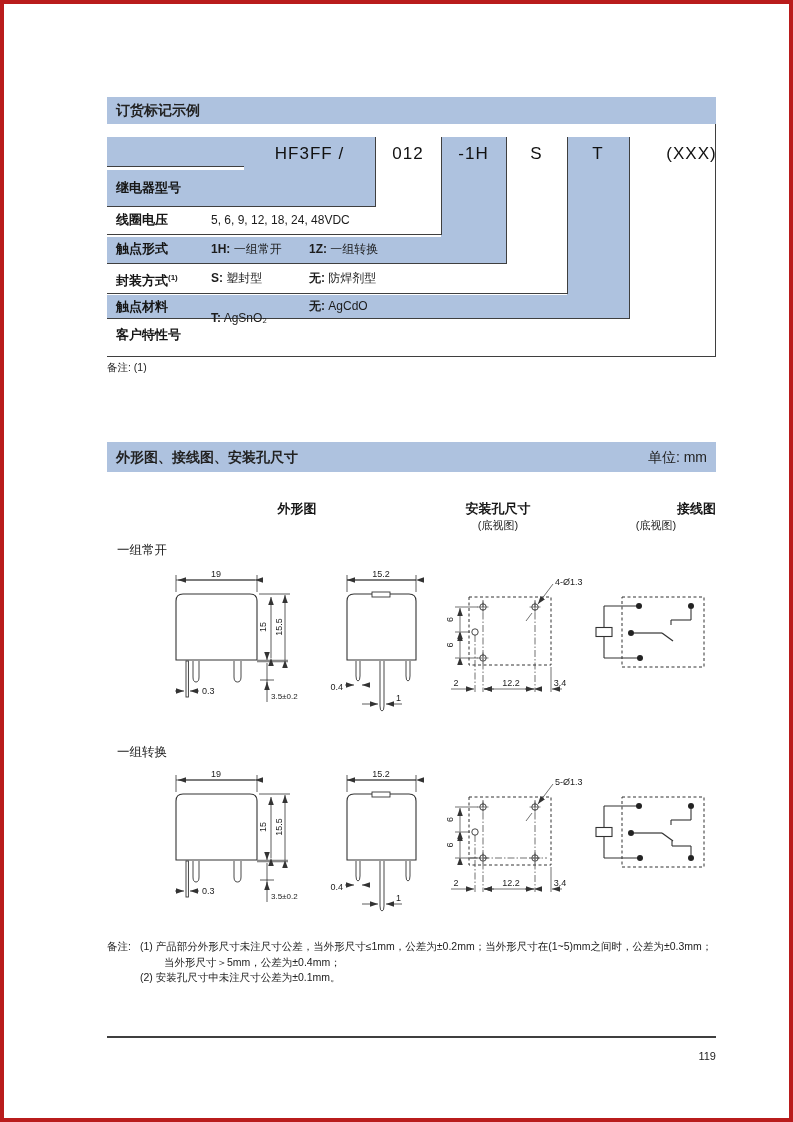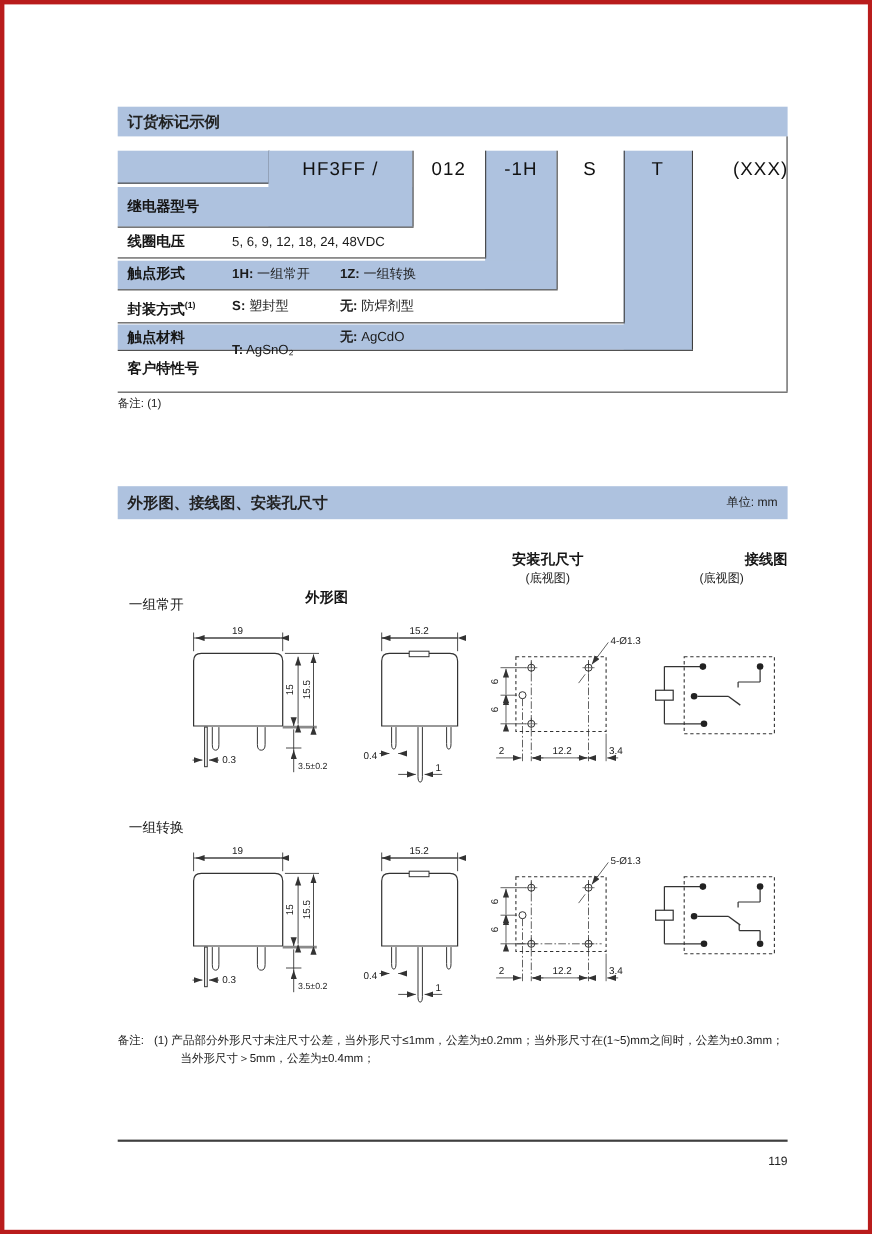--- a/index.html
+++ b/index.html
@@ -12,21 +12,21 @@
   .hline{background:#3f3f3f;height:1.4px;}
   .vline{background:#3f3f3f;width:1.4px;}
   .codetxt{font-size:17px;color:#111;text-align:center;letter-spacing:1px;}
   .rowlabel{font-weight:bold;font-size:13px;color:#161616;padding-left:9px;}
   .val{font-size:12px;color:#1c1c1c;}
   .vb{font-weight:bold;}
   .note{font-size:10.5px;line-height:15.5px;color:#222;}
   .colhead{font-weight:bold;font-size:13px;text-align:center;color:#161616;}
   .colsub{font-size:11px;text-align:center;color:#222;}
   .secrow{font-size:12.5px;color:#161616;}
-  .unit{font-size:11px;font-weight:normal;}
+  .unit{font-size:14px;font-weight:normal;}
   svg text{font-family:"Liberation Sans","DejaVu Sans",sans-serif;fill:#222;}
   .pagenum{font-size:11px;color:#222;text-align:right;}
 </style>
 </head>
 <body>
 
 <div id="page">
 
   <div class="abs bar" style="left:103px;top:93px;width:609px;height:27px;line-height:27px;">
     <div class="t">订货标记示例</div>
@@ -79,21 +79,21 @@
 
   <div class="abs rowlabel" style="left:103px;top:316px;line-height:30px;">客户特性号</div>
 
   <div class="abs note" style="left:103px;top:356px;width:58px;"><span>备注:</span> <span>(1)</span></div>
 
   <div class="abs bar" style="left:103px;top:438px;width:609px;height:30px;line-height:30px;">
     <div class="t" style="float:left;">外形图、接线图、安装孔尺寸</div>
     <div class="unit" style="float:right;padding-right:9px;">单位: mm</div>
   </div>
 
-  <div class="abs colhead" style="left:233px;top:496px;width:120px;margin-top:34px;">外形图</div>
+  <div class="abs colhead" style="left:233px;top:496px;width:120px;">外形图</div>
   <div class="abs colhead" style="left:434px;top:496px;width:120px;">安装孔尺寸</div>
   <div class="abs colsub" style="left:434px;top:514px;width:120px;">(底视图)</div>
   <div class="abs colhead" style="left:592px;top:496px;width:120px;text-align:right;">接线图</div>
   <div class="abs colsub" style="left:592px;top:514px;width:120px;">(底视图)</div>
 
   <div class="abs secrow" style="left:113px;top:538px;">一组常开</div>
   <div class="abs secrow" style="left:113px;top:740px;">一组转换</div>
 
   <svg class="abs" style="left:110px;top:556px;" width="620" height="165" viewBox="110 556 620 165">
     <defs>
@@ -232,18 +232,19 @@
       <line x1="687" y1="851" x2="687" y2="842"></line>
       <line x1="687" y1="842" x2="668" y2="842"></line>
       <line x1="668" y1="842" x2="668" y2="837"></line>
     </g>
     <text x="551" y="781" font-size="9">5-Ø1.3</text>
   </svg>
 
   <div class="abs note" style="left:103px;top:935px;width:32px;">备注:</div>
   <div class="abs" style="left:136px;top:935px;width:576px;">
     <div class="note" style="padding-left:24px;text-indent:-24px;">(1) 产品部分外形尺寸未注尺寸公差，当外形尺寸≤1mm，公差为±0.2mm；当外形尺寸在(1~5)mm之间时，公差为±0.3mm；当外形尺寸＞5mm，公差为±0.4mm；</div>
+    <div class="note" style="padding-left:24px;text-indent:-24px;">(2) 安装孔尺寸中未注尺寸公差为±0.1mm。</div>
   </div>
 
   <div class="abs" style="left:103px;top:1032px;width:609px;height:1.6px;background:#3f3f3f;"></div>
   <div class="abs pagenum" style="left:612px;top:1046px;width:100px;">119</div>
 
 </div>
 
 </body></html>

